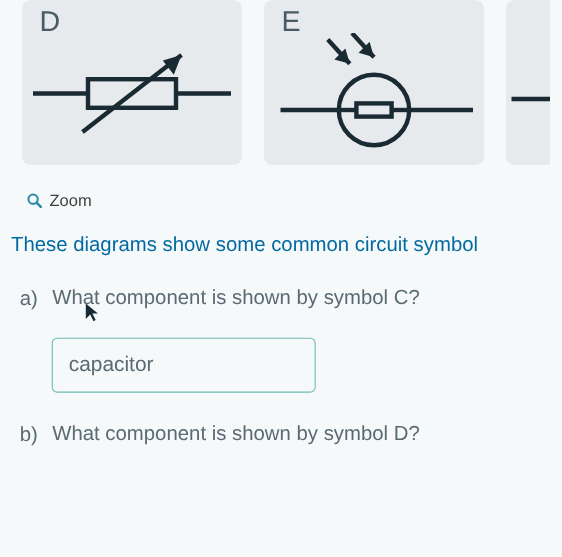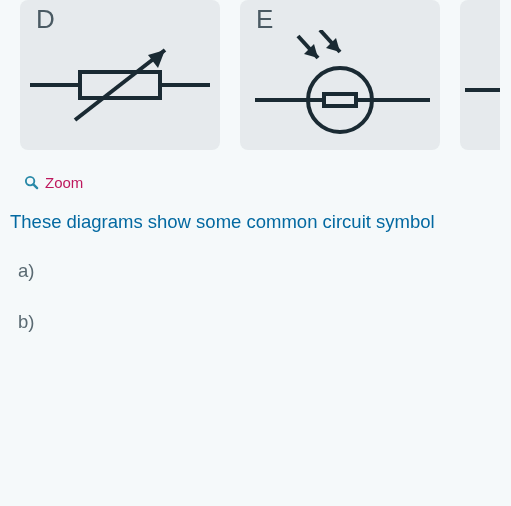--- a/index.html
+++ b/index.html
@@ -45,21 +45,21 @@
       background: #e6eaed;
       border-radius: 8px 0 0 8px;
       position: relative;
       flex-shrink: 0;
     }
     .zoom-row {
       display: flex;
       align-items: center;
       gap: 6px;
       padding: 24px 24px 18px 24px;
-      color: #be185d;
+      color: #404040;
       font-size: 15px;
       font-weight: 500;
     }
     .zoom-icon svg { display: block; }
     .intro {
       padding: 0 10px 0 10px;
       margin-bottom: 22px;
       color: #0369a1;
       font-size: 18.5px;
       line-height: 1.4;
@@ -140,17 +140,29 @@
       <line x1="10" y1="10" x2="14" y2="14" stroke="#2a8aa8" stroke-width="2.5" stroke-linecap="round"></line>
     </svg>
   </span>
   <span>Zoom</span>
 </div>
 
 <div class="intro">These diagrams show some common circuit symbol</div>
 
 <div class="question">
   <span class="label">a)</span>
+  <div class="question-body" style="position:relative">
+    <span>What component is shown by symbol C?</span>
+    <svg class="cursor-pointer" style="left:30px;top:18px" width="14" height="18" viewBox="0 0 14 18">
+      <path d="M1 1 L1 15 L5 11 L8 17 L10 16 L7 10 L12 10 Z" fill="#1a2a33"></path>
+    </svg>
+    <div>
+      <input class="answer-input" type="text" value="capacitor" style="">
+    </div>
+  </div>
 </div>
 
 <div class="question">
   <span class="label">b)</span>
+  <div class="question-body">
+    <span>What component is shown by symbol D?</span>
+  </div>
 </div>
 
 </body></html>

